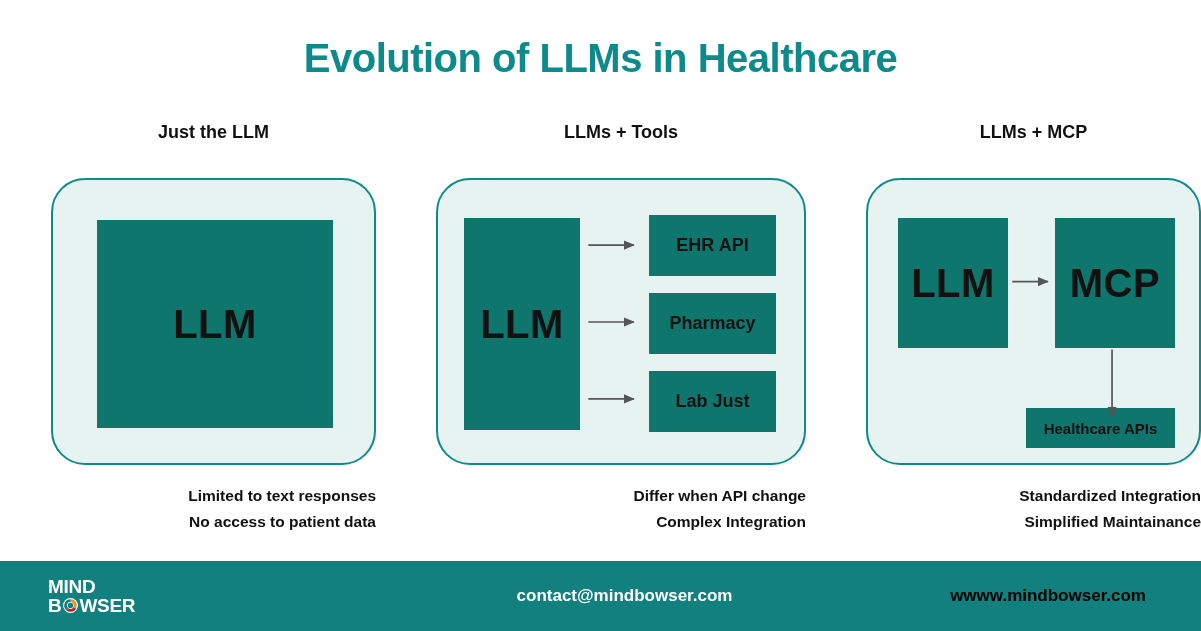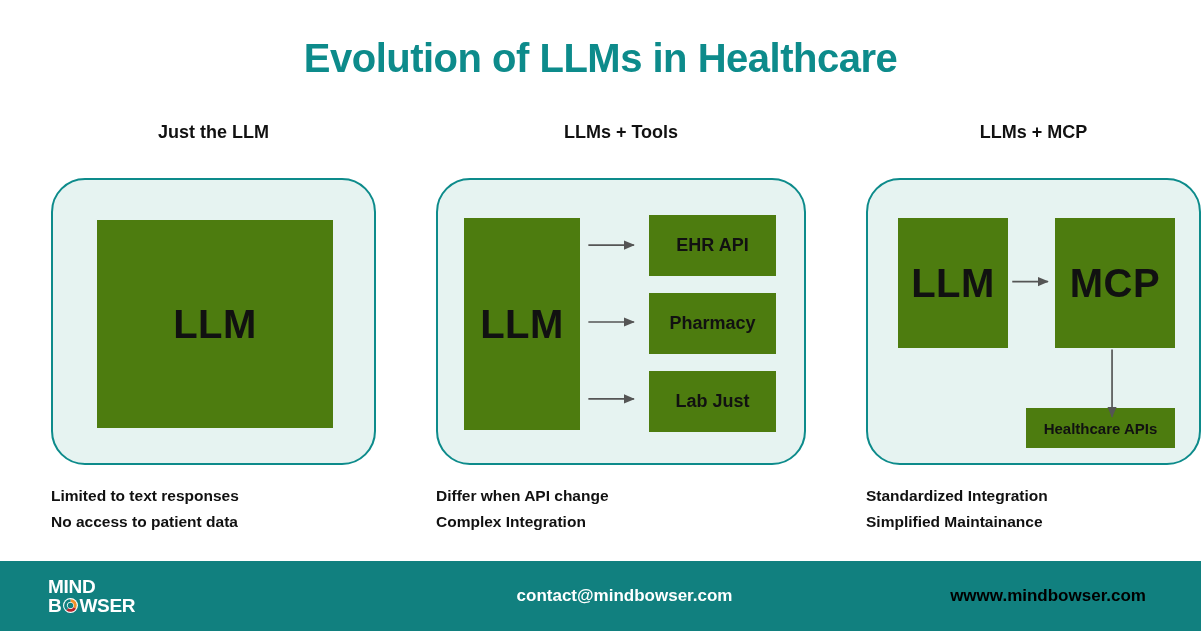--- a/index.html
+++ b/index.html
@@ -69,31 +69,31 @@
     position: relative;
     margin-top: 34px;
     height: 287px;
     border: 2.2px solid #0d8b8b;
     border-radius: 34px;
     background: #e6f3f1;
   }
 
   .caption {
     margin-top: 18px;
-    text-align: left;
+    text-align: right;
     font-size: 15.5px;
     font-weight: 700;
     color: #111111;
     line-height: 26px;
   }
 
   
   .node {
     position: absolute;
-    background: #4d7c0f;
+    background: #0f766e;
     display: flex;
     align-items: center;
     justify-content: center;
     color: #111111;
     font-weight: 700;
     text-align: center;
   }
 
   
   .p1-llm {

